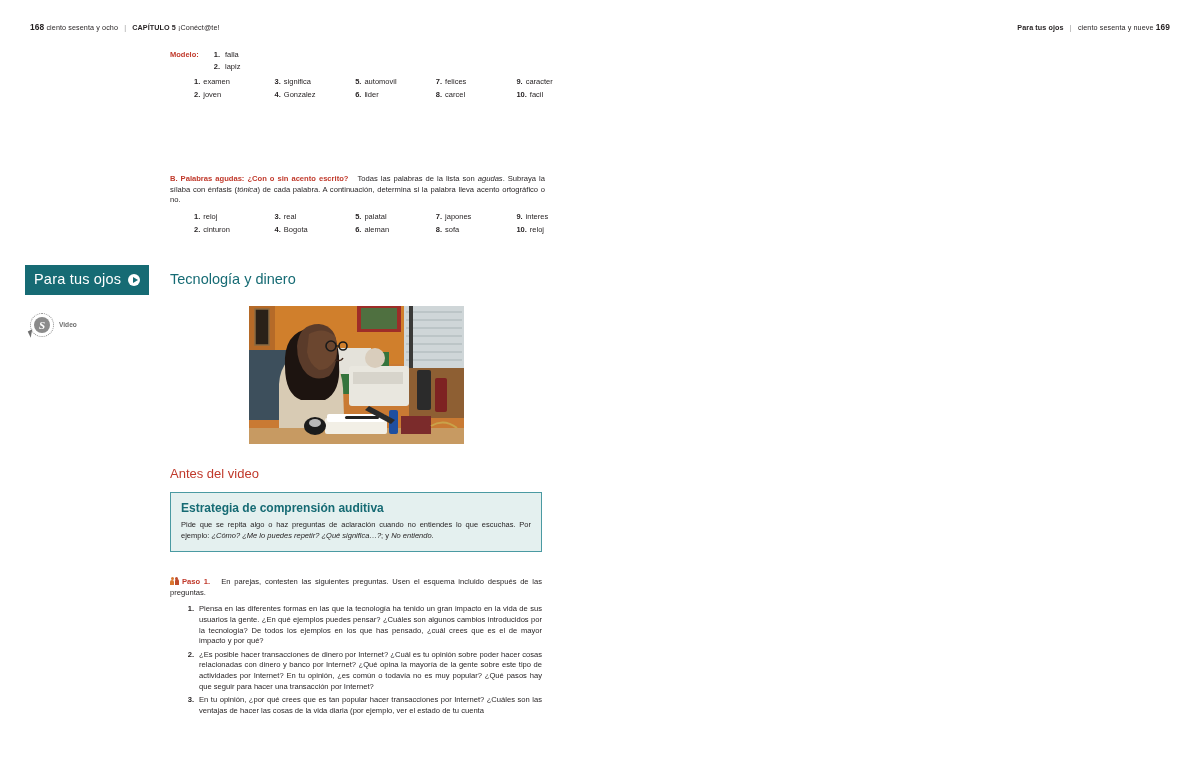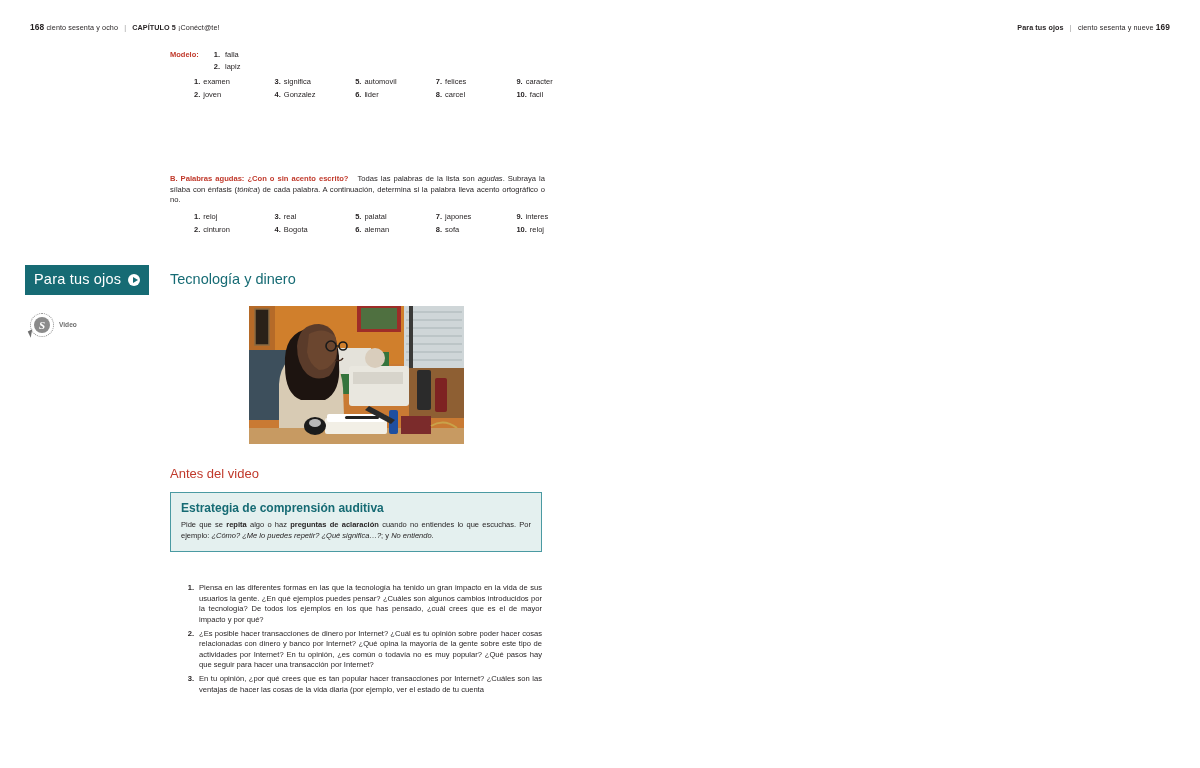--- a/index.html
+++ b/index.html
@@ -108,21 +108,21 @@
   #antes-del-video { left:170px; top:465px; }
 
   
   .strategy {
     position:absolute; left:170px; top:492px; width:372px;
     border:1px solid #4a9aa2; background:#e4f0ef;
     padding:8px 10px 9px 10px;
   }
   .strategy .s-title { color:#166b74; font-weight:bold; font-size:12px; margin-bottom:3px; }
   .strategy .s-body { font-size:7.5px; line-height:1.45; text-align:justify; }
-  .strategy .s-body b { font-weight:bold; }
+  .strategy .s-body b { font-weight:normal; }
   .strategy .s-body i { font-style:italic; }
 
   
   .paso-row { display:block; font-size:7.6px; line-height:1.4; text-align:justify; }
   .paso-icon {
     display:inline-block; width:9px; height:8px; vertical-align:-1px;
     margin-right:3px; position:relative;
   }
   .paso-icon .p1, .paso-icon .p2 {
     position:absolute; bottom:0; width:4px; height:5px;
@@ -289,20 +289,23 @@
     </div>
 
     <div class="sub-red" id="antes-del-video">Antes del video</div>
 
     <div class="strategy">
       <div class="s-title">Estrategia de comprensión auditiva</div>
       <div class="s-body">Pide que se <b>repita</b> algo o haz <b>preguntas de aclaración</b> cuando no entiendes lo que escuchas. Por ejemplo: <i>¿Cómo? ¿Me lo puedes repetir? ¿Qué significa…?</i>; y <i>No entiendo</i>.</div>
     </div>
 
     <div id="paso1-left">
+      <div class="paso-row">
+        <span class="paso-icon"><span class="h1"></span><span class="h2"></span><span class="p1"></span><span class="p2"></span></span><span class="paso-lbl">Paso 1.</span>&nbsp;&nbsp;&nbsp;<span>En parejas, contesten las siguientes preguntas. Usen el esquema incluido después de las preguntas.</span>
+      </div>
       <ul class="numlist">
         <li>
             <span class="n">1.</span>
             <span class="t">Piensa en las diferentes formas en las que la tecnología ha tenido un gran impacto en la vida de sus usuarios la gente. ¿En qué ejemplos puedes pensar? ¿Cuáles son algunos cambios introducidos por la tecnología? De todos los ejemplos en los que has pensado, ¿cuál crees que es el de mayor impacto y por qué?</span>
           </li>
         <li>
             <span class="n">2.</span>
             <span class="t">¿Es posible hacer transacciones de dinero por Internet? ¿Cuál es tu opinión sobre poder hacer cosas relacionadas con dinero y banco por Internet? ¿Qué opina la mayoría de la gente sobre este tipo de actividades por Internet? En tu opinión, ¿es común o todavía no es muy popular? ¿Qué pasos hay que seguir para hacer una transacción por Internet?</span>
           </li>
         <li>

